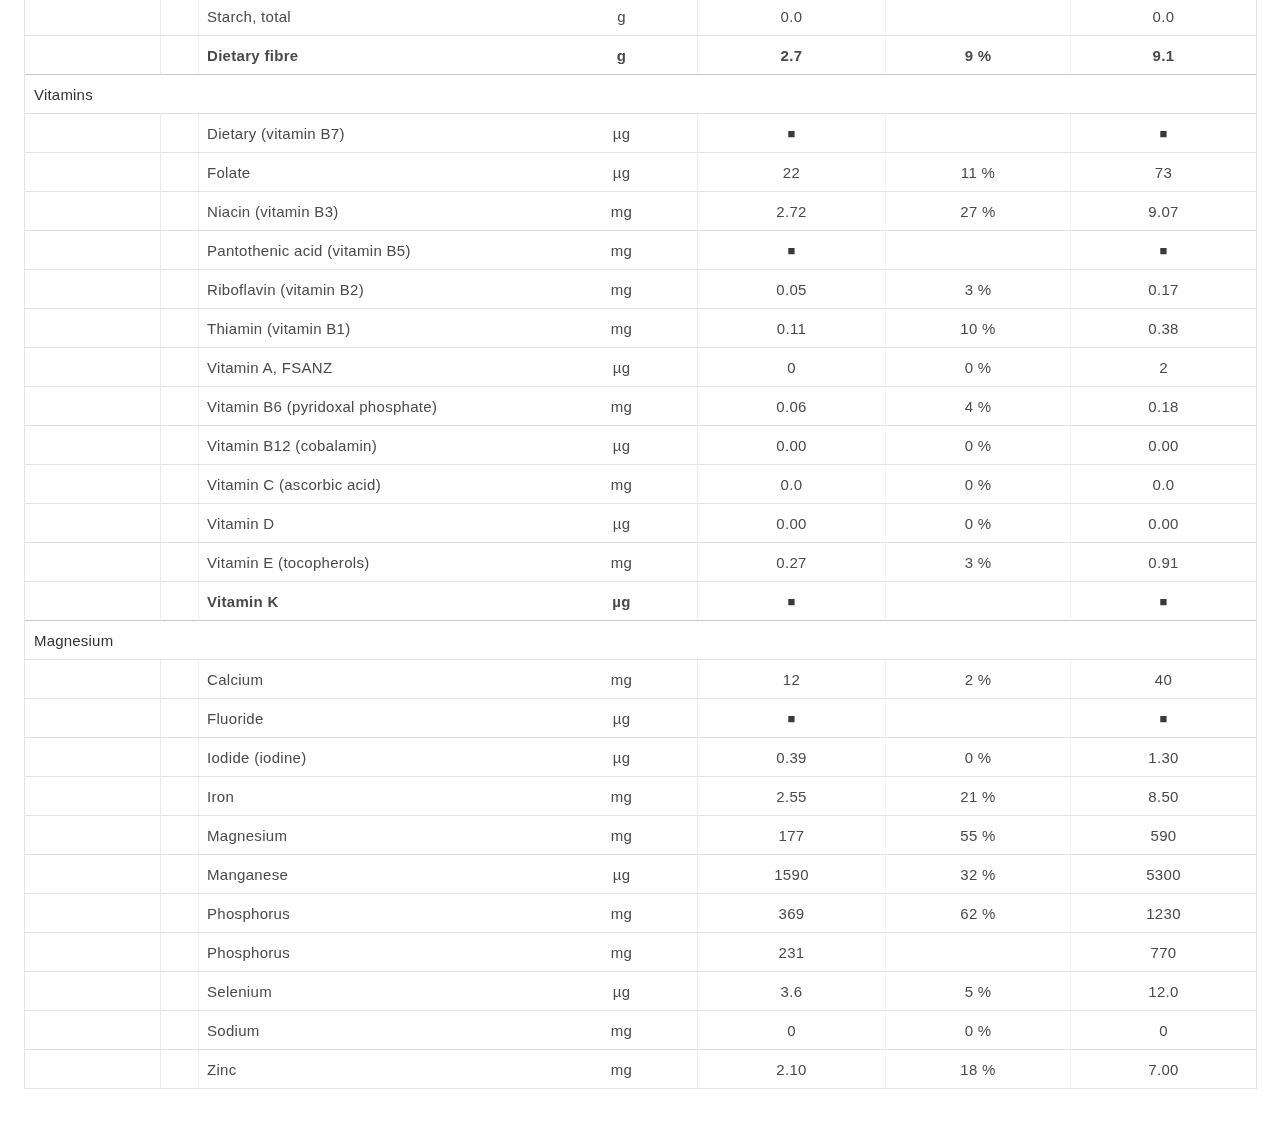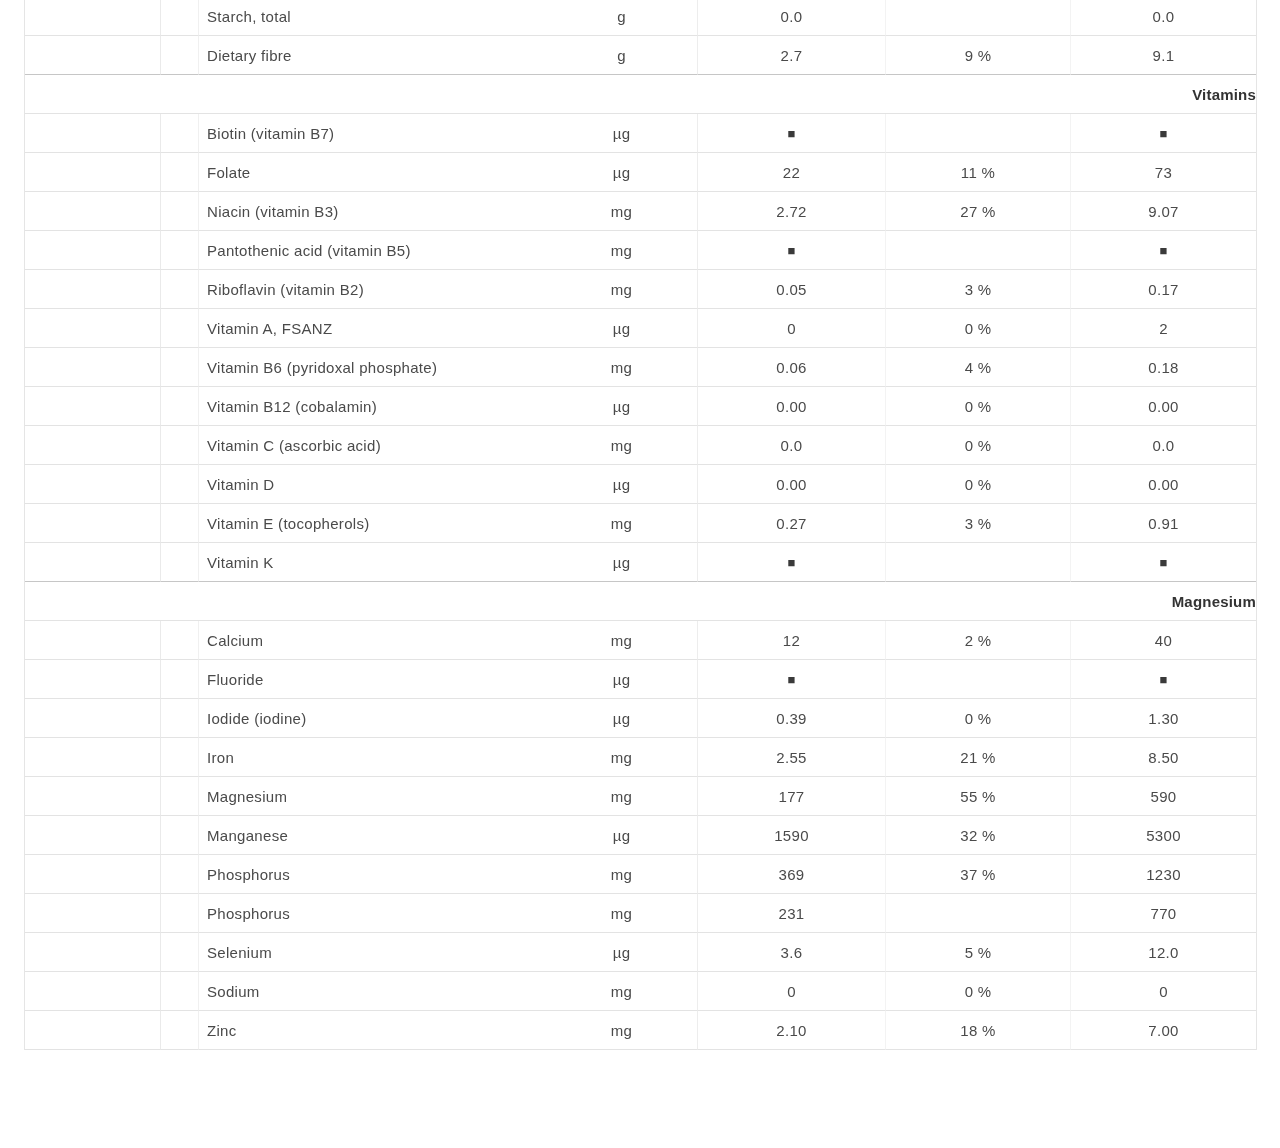--- a/index.html
+++ b/index.html
@@ -35,27 +35,27 @@
     overflow: hidden;
   }
   .c-ind1 { border-right: 1px solid #eaeaea; }
   .c-ind2 { border-right: 1px solid #f0f0f0; }
   .c-name { padding-left: 8px; text-align: left; }
   .c-unit { text-align: center; border-right: 1px solid #ededed; }
   .c-val  { text-align: center; border-right: 1px solid #f3f3f3; }
   .c-pct  { text-align: center; border-right: 1px solid #f3f3f3; }
   .c-val2 { text-align: center; }
   tr.section-row td.section-cell {
-    font-weight: bold;
+    font-weight: normal;
     color: #333333;
     padding-left: 9px;
     letter-spacing: 0.2px;
-    text-align: right;
-  }
-  tr.pre-section td { border-bottom-color: #c6c6c6; }
+    text-align: left;
+  }
+  tr.pre-section td { border-bottom-color: #c6c6c6; font-weight: bold; }
   td.marker { font-size: 13px; color: #3a3a3a; }
 </style>
 </head>
 <body>
 
 <div class="table-wrap">
   <table class="nutrition">
     <colgroup>
       <col style="width:136px">
       <col style="width:38px">
@@ -83,21 +83,21 @@
           <td class="c-val">2.7</td>
           <td class="c-pct">9 %</td>
           <td class="c-val2">9.1</td>
         </tr>
         <tr class="section-row">
           <td class="section-cell" colspan="7">Vitamins</td>
         </tr>
         <tr class="data-row">
           <td class="c-ind1"></td>
           <td class="c-ind2"></td>
-          <td class="c-name">Biotin (vitamin B7)</td>
+          <td class="c-name">Dietary (vitamin B7)</td>
           <td class="c-unit">µg</td>
           <td class="c-val marker">■</td>
           <td class="c-pct"></td>
           <td class="c-val2 marker">■</td>
         </tr>
         <tr class="data-row">
           <td class="c-ind1"></td>
           <td class="c-ind2"></td>
           <td class="c-name">Folate</td>
           <td class="c-unit">µg</td>
@@ -128,20 +128,29 @@
           <td class="c-ind2"></td>
           <td class="c-name">Riboflavin (vitamin B2)</td>
           <td class="c-unit">mg</td>
           <td class="c-val">0.05</td>
           <td class="c-pct">3 %</td>
           <td class="c-val2">0.17</td>
         </tr>
         <tr class="data-row">
           <td class="c-ind1"></td>
           <td class="c-ind2"></td>
+          <td class="c-name">Thiamin (vitamin B1)</td>
+          <td class="c-unit">mg</td>
+          <td class="c-val">0.11</td>
+          <td class="c-pct">10 %</td>
+          <td class="c-val2">0.38</td>
+        </tr>
+        <tr class="data-row">
+          <td class="c-ind1"></td>
+          <td class="c-ind2"></td>
           <td class="c-name">Vitamin A, FSANZ</td>
           <td class="c-unit">µg</td>
           <td class="c-val">0</td>
           <td class="c-pct">0 %</td>
           <td class="c-val2">2</td>
         </tr>
         <tr class="data-row">
           <td class="c-ind1"></td>
           <td class="c-ind2"></td>
           <td class="c-name">Vitamin B6 (pyridoxal phosphate)</td>
@@ -251,21 +260,21 @@
           <td class="c-val">1590</td>
           <td class="c-pct">32 %</td>
           <td class="c-val2">5300</td>
         </tr>
         <tr class="data-row">
           <td class="c-ind1"></td>
           <td class="c-ind2"></td>
           <td class="c-name">Phosphorus</td>
           <td class="c-unit">mg</td>
           <td class="c-val">369</td>
-          <td class="c-pct">37 %</td>
+          <td class="c-pct">62 %</td>
           <td class="c-val2">1230</td>
         </tr>
         <tr class="data-row">
           <td class="c-ind1"></td>
           <td class="c-ind2"></td>
           <td class="c-name">Phosphorus</td>
           <td class="c-unit">mg</td>
           <td class="c-val">231</td>
           <td class="c-pct"></td>
           <td class="c-val2">770</td>

